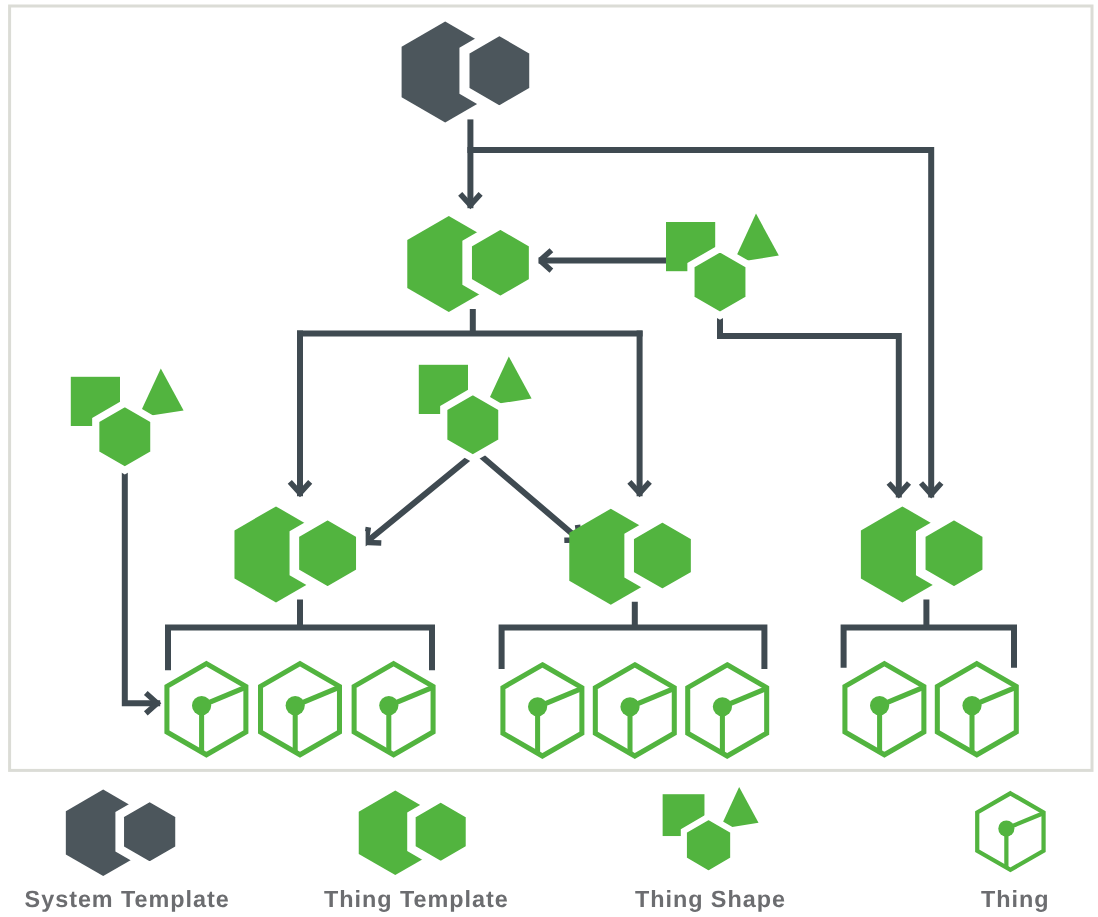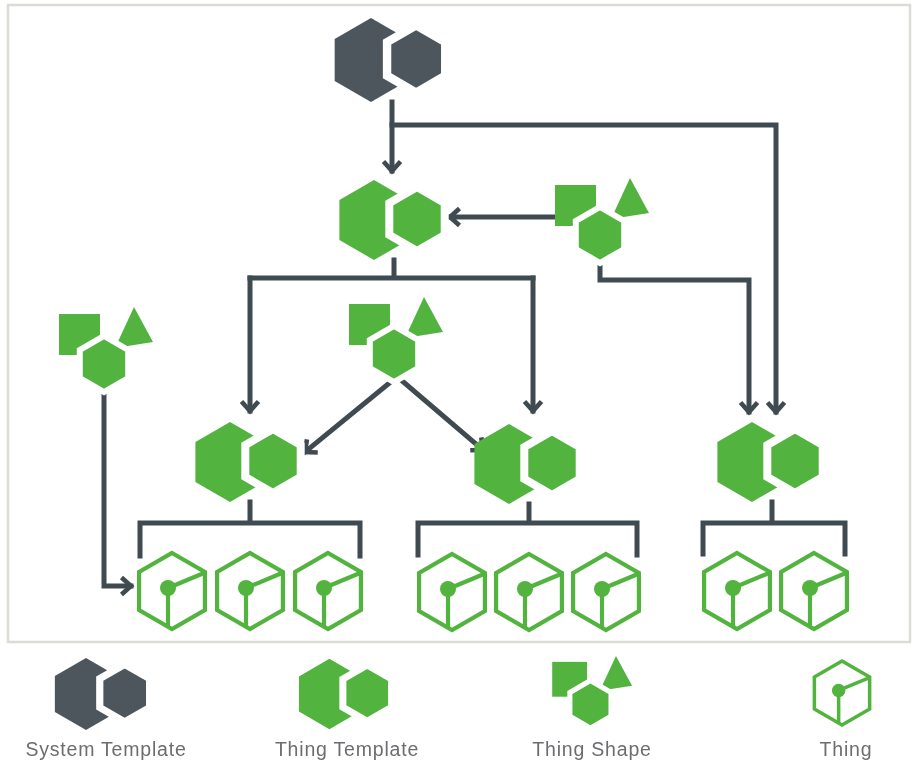--- a/index.html
+++ b/index.html
@@ -4,21 +4,21 @@
 <style>
   html, body {
     margin: 0;
     padding: 0;
     background: #ffffff;
     width: 915px;
     height: 764px;
     overflow: hidden;
     font-family: "Liberation Sans", sans-serif;
   }
-  .stage { position: relative; width: 915px; height: 764px; }
+  .stage { position: relative; width: 915px; height: 764px; font-weight: bold; }
   svg { display: block; }
 
   .panel-rect { fill: #ffffff; stroke: var(--panel-border, #DBDCD6); stroke-width: 2.5; }
 
   .edge {
     fill: none;
     stroke: var(--line, #3F4A51);
     stroke-width: 5;
     stroke-linecap: square;
     stroke-linejoin: miter;

